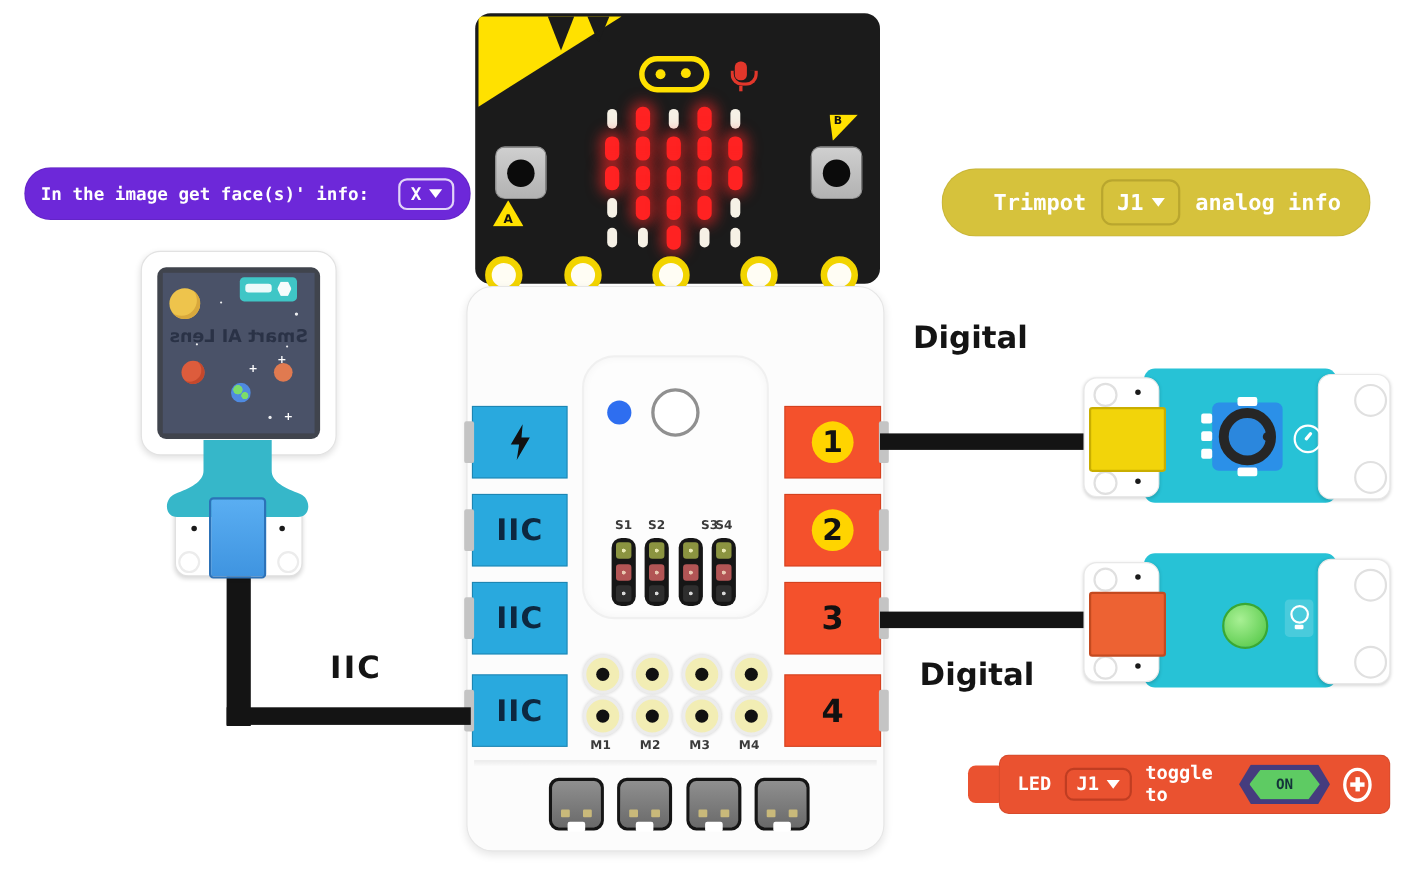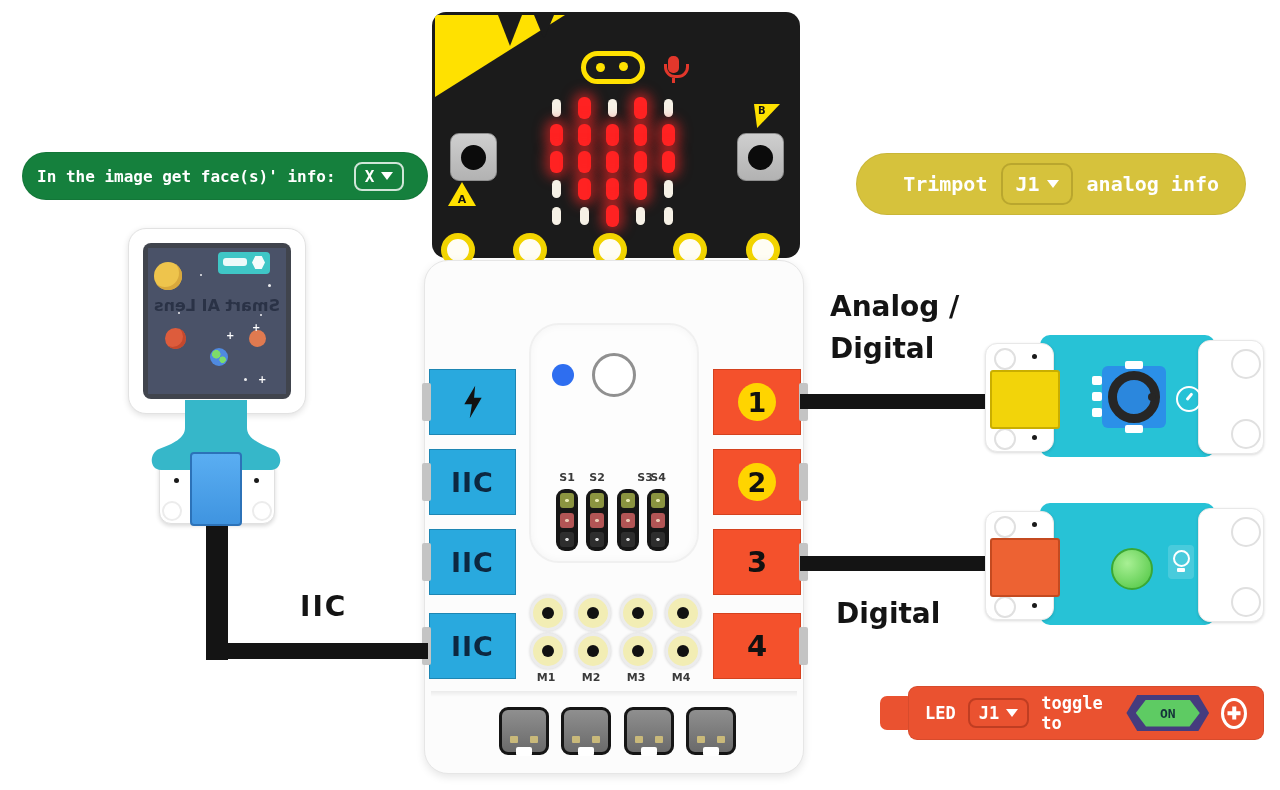--- a/index.html
+++ b/index.html
@@ -73,21 +73,21 @@
   .notch{background:#fff;border-radius:2px;position:absolute;}
   .gauge{width:22px;height:22px;border:2.5px solid #fff;border-radius:50%;position:relative;}
   .gauge-needle{position:absolute;left:10px;top:4px;width:2.5px;height:9px;background:#fff;transform:rotate(40deg);border-radius:2px;}
   .greenled{width:38px;height:38px;border-radius:50%;background:radial-gradient(circle at 38% 35%,#a8f094,#4cc440);border:2px solid #3aa834;}
   .bulb-chip{width:26px;height:34px;background:rgba(255,255,255,.16);border-radius:4px;display:flex;flex-direction:column;align-items:center;padding-top:5px;box-sizing:border-box;}
   .bulb-globe{width:13px;height:13px;border:2px solid #fff;border-radius:50%;}
   .bulb-base{width:8px;height:4px;background:#fff;margin-top:1px;border-radius:1px;}
 
   
   .codeblock{display:flex;align-items:center;color:#fff;font-family:"DejaVu Sans Mono",monospace;font-weight:bold;}
-  .blk-blue{background:#15803d;border-radius:24px;border:1px solid rgba(0,0,0,.08);font-size:16px;padding:0 14px;gap:18px;}
+  .blk-blue{background:#6d28d9;border-radius:24px;border:1px solid rgba(0,0,0,.08);font-size:16px;padding:0 14px;gap:18px;justify-content:space-between;}
   .blk-yellow{background:#d6c23c;border-radius:31px;border:1px solid rgba(0,0,0,.06);font-size:20px;padding:0 26px;gap:14px;}
   .blk-orange{background:#ea5230;border-radius:9px;border:1px solid rgba(0,0,0,.08);font-size:17px;padding:0 16px;gap:12px;}
   .blk-tab{background:#ea5230;border-radius:7px;}
   .chip{display:flex;align-items:center;gap:7px;border-radius:8px;padding:3px 9px;}
   .chip-white{border:2px solid rgba(255,255,255,.8);}
   .chip-yellow{border:2px solid #b9a62e;border-radius:10px;padding:7px 12px;}
   .chip-red{border:2px solid #c03d22;}
   .caret{width:0;height:0;border-left:6px solid transparent;border-right:6px solid transparent;border-top:8px solid #fff;}
   .hex-outer{width:104px;height:36px;background:#453c7e;clip-path:polygon(13% 0,87% 0,100% 50%,87% 100%,13% 100%,0 50%);display:flex;align-items:center;justify-content:center;}
   .hex-inner{width:64px;height:27px;background:#5ecb63;clip-path:polygon(16% 0,84% 0,100% 50%,84% 100%,16% 100%,0 50%);display:flex;align-items:center;justify-content:center;color:#14333a;font-size:13px;}
@@ -258,21 +258,20 @@
     <div class="abs port port-orange port-right" style="left:288px;top:268px;width:86px;height:64px;">3</div>
     <div class="abs port port-orange port-right" style="left:288px;top:352px;width:86px;height:64px;">4</div>
   </div>
 
   <div class="abs wire" style="left:800px;top:394px;width:192px;height:15px;"></div>
   <div class="abs wire" style="left:800px;top:556px;width:192px;height:15px;"></div>
   <div class="abs wire" style="left:206px;top:524px;width:22px;height:136px;"></div>
   <div class="abs wire" style="left:206px;top:643px;width:222px;height:16px;"></div>
 
   <div class="abs biglabel" style="left:830px;top:286px;line-height:42px;">
-    <div>Analog /</div>
     <div>Digital</div>
   </div>
   <div class="abs biglabel" style="left:836px;top:597px;">Digital</div>
   <div class="abs biglabel" style="left:300px;top:590px;letter-spacing:2px;">IIC</div>
 
   <div class="abs cam-frame" style="left:128px;top:228px;width:176px;height:184px;">
     <div class="abs cam-bezel" style="left:14px;top:14px;width:148px;height:156px;">
       <div class="abs cam-screen" style="left:5px;top:5px;width:138px;height:146px;">
         <div class="abs" style="left:70px;top:4px;width:52px;height:22px;background:#3fc6c6;border-radius:4px;">
           <div class="abs" style="left:5px;top:6px;width:24px;height:8px;background:#fff;border-radius:3px;opacity:.9;"></div>

